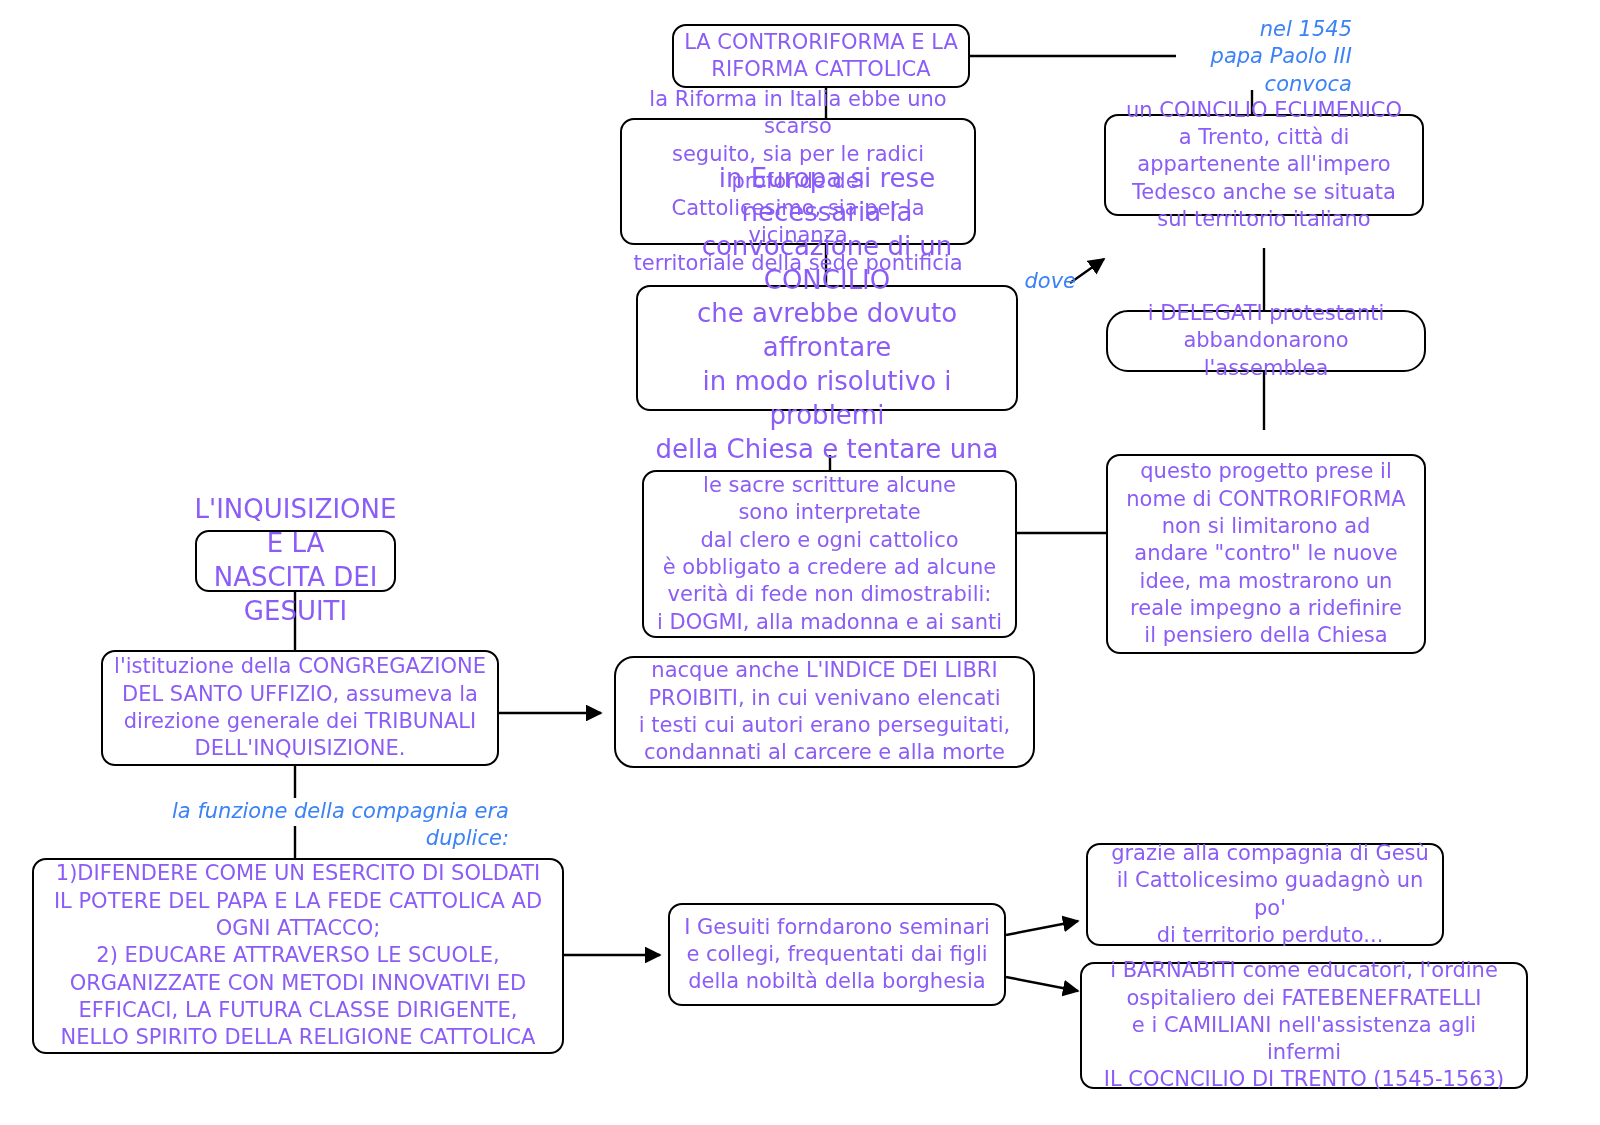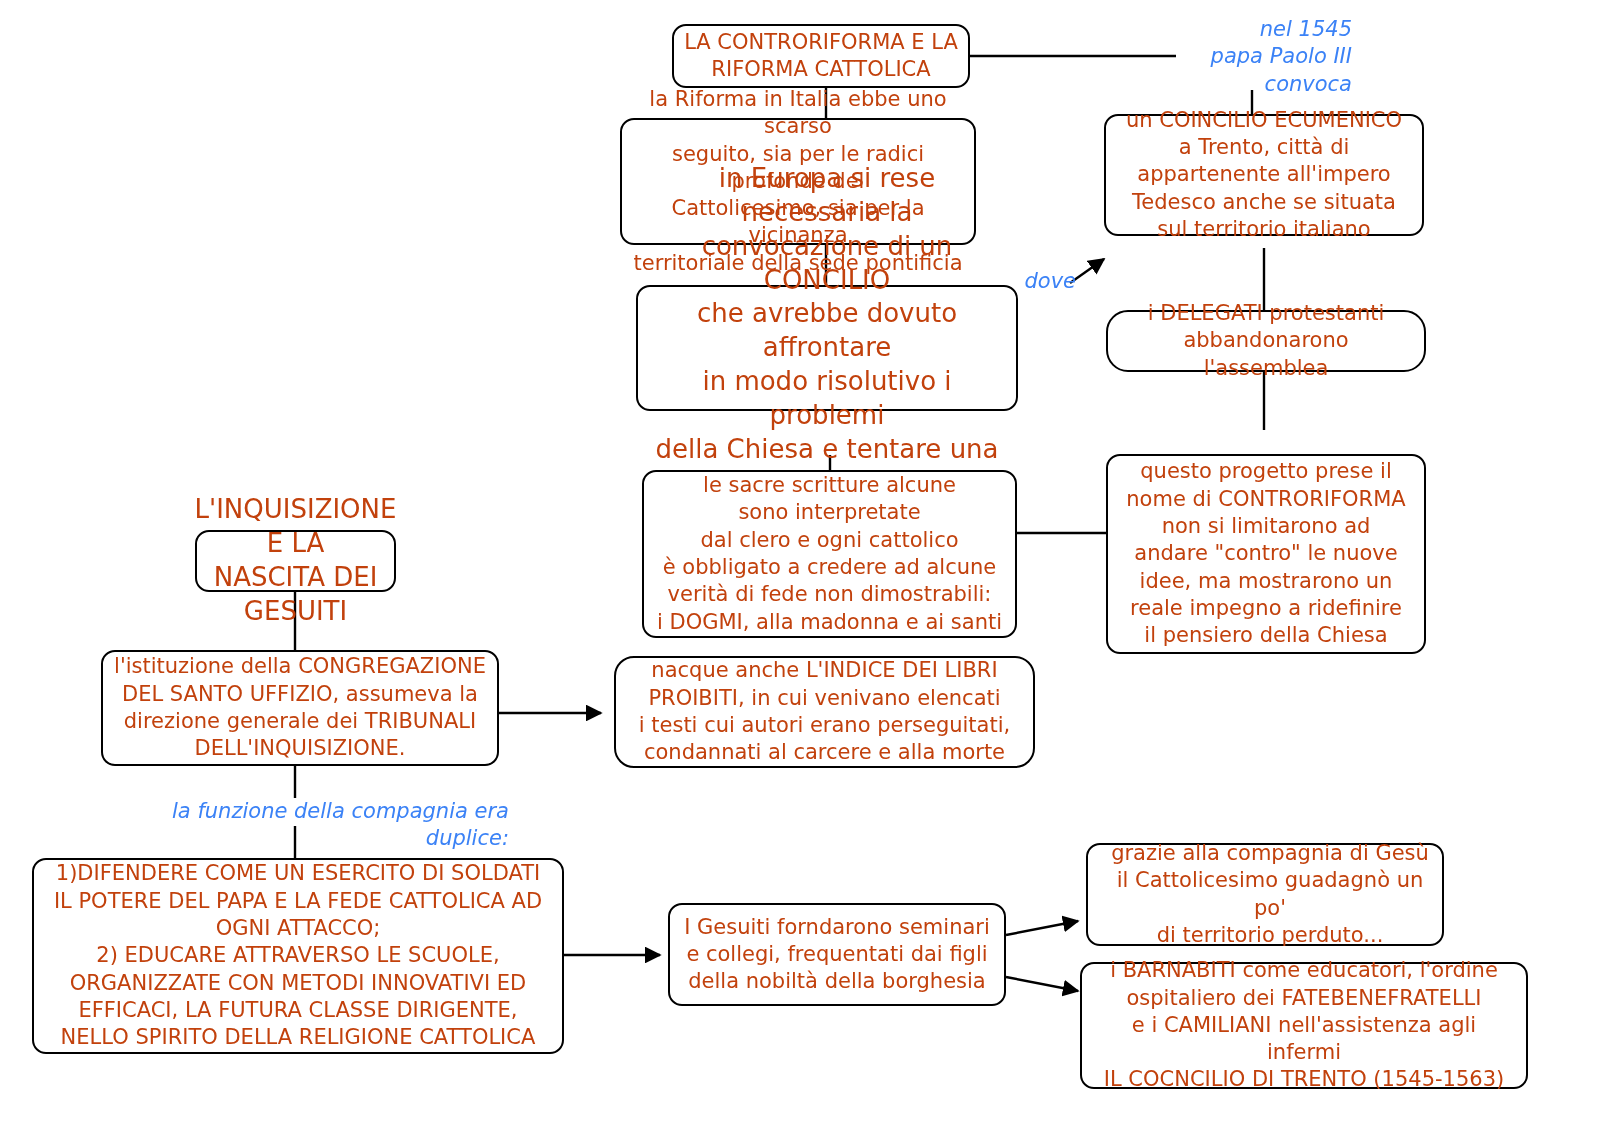--- a/index.html
+++ b/index.html
@@ -26,21 +26,21 @@
   .node {
     position: absolute;
     box-sizing: border-box;
     border: 2px solid #000000;
     border-radius: 14px;
     background: #ffffff;
     display: flex;
     align-items: center;
     justify-content: center;
     text-align: center;
-    color: #c2410c;
+    color: #8b5cf6;
     line-height: 1.30;
     padding: 6px 10px;
     white-space: pre-line;
     z-index: 2;
   }
   .label {
     position: absolute;
     color: #3b82f6;
     text-align: right;
     white-space: pre-line;
@@ -117,21 +117,21 @@
 dal clero e ogni cattolico
 è obbligato a credere ad alcune
 verità di fede non dimostrabili:
 i DOGMI, alla madonna e ai santi</div>
 
   <div class="node" style="left:614px; top:656px; width:421px; height:112px; font-size:21px;border-radius:20px;">nacque anche L'INDICE DEI LIBRI
 PROIBITI, in cui venivano elencati
 i testi cui autori erano perseguitati,
 condannati al carcere e alla morte</div>
 
-  <div class="node" style="left:1104px; top:114px; width:320px; height:122px; font-size:21px;">un COINCILIO ECUMENICO
+  <div class="node" style="left:1104px; top:114px; width:320px; height:102px; font-size:21px;">un COINCILIO ECUMENICO
 a Trento, città di
 appartenente all'impero
 Tedesco anche se situata
 sul territorio italiano</div>
 
   <div class="node" style="left:1106px; top:310px; width:320px; height:62px; font-size:21px;border-radius:22px;">i DELEGATI protestanti
 abbandonarono l'assemblea</div>
 
   <div class="node" style="left:1106px; top:454px; width:320px; height:200px; font-size:21px;">questo progetto prese il
 nome di CONTRORIFORMA

